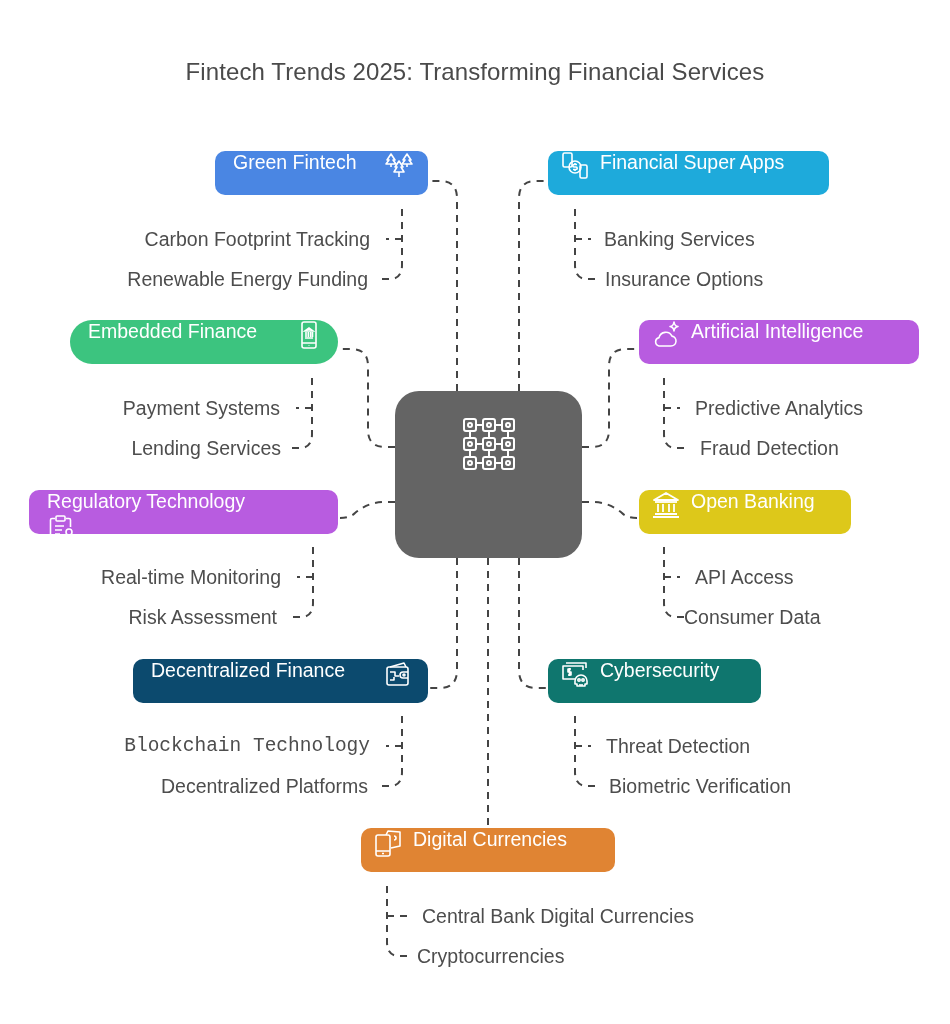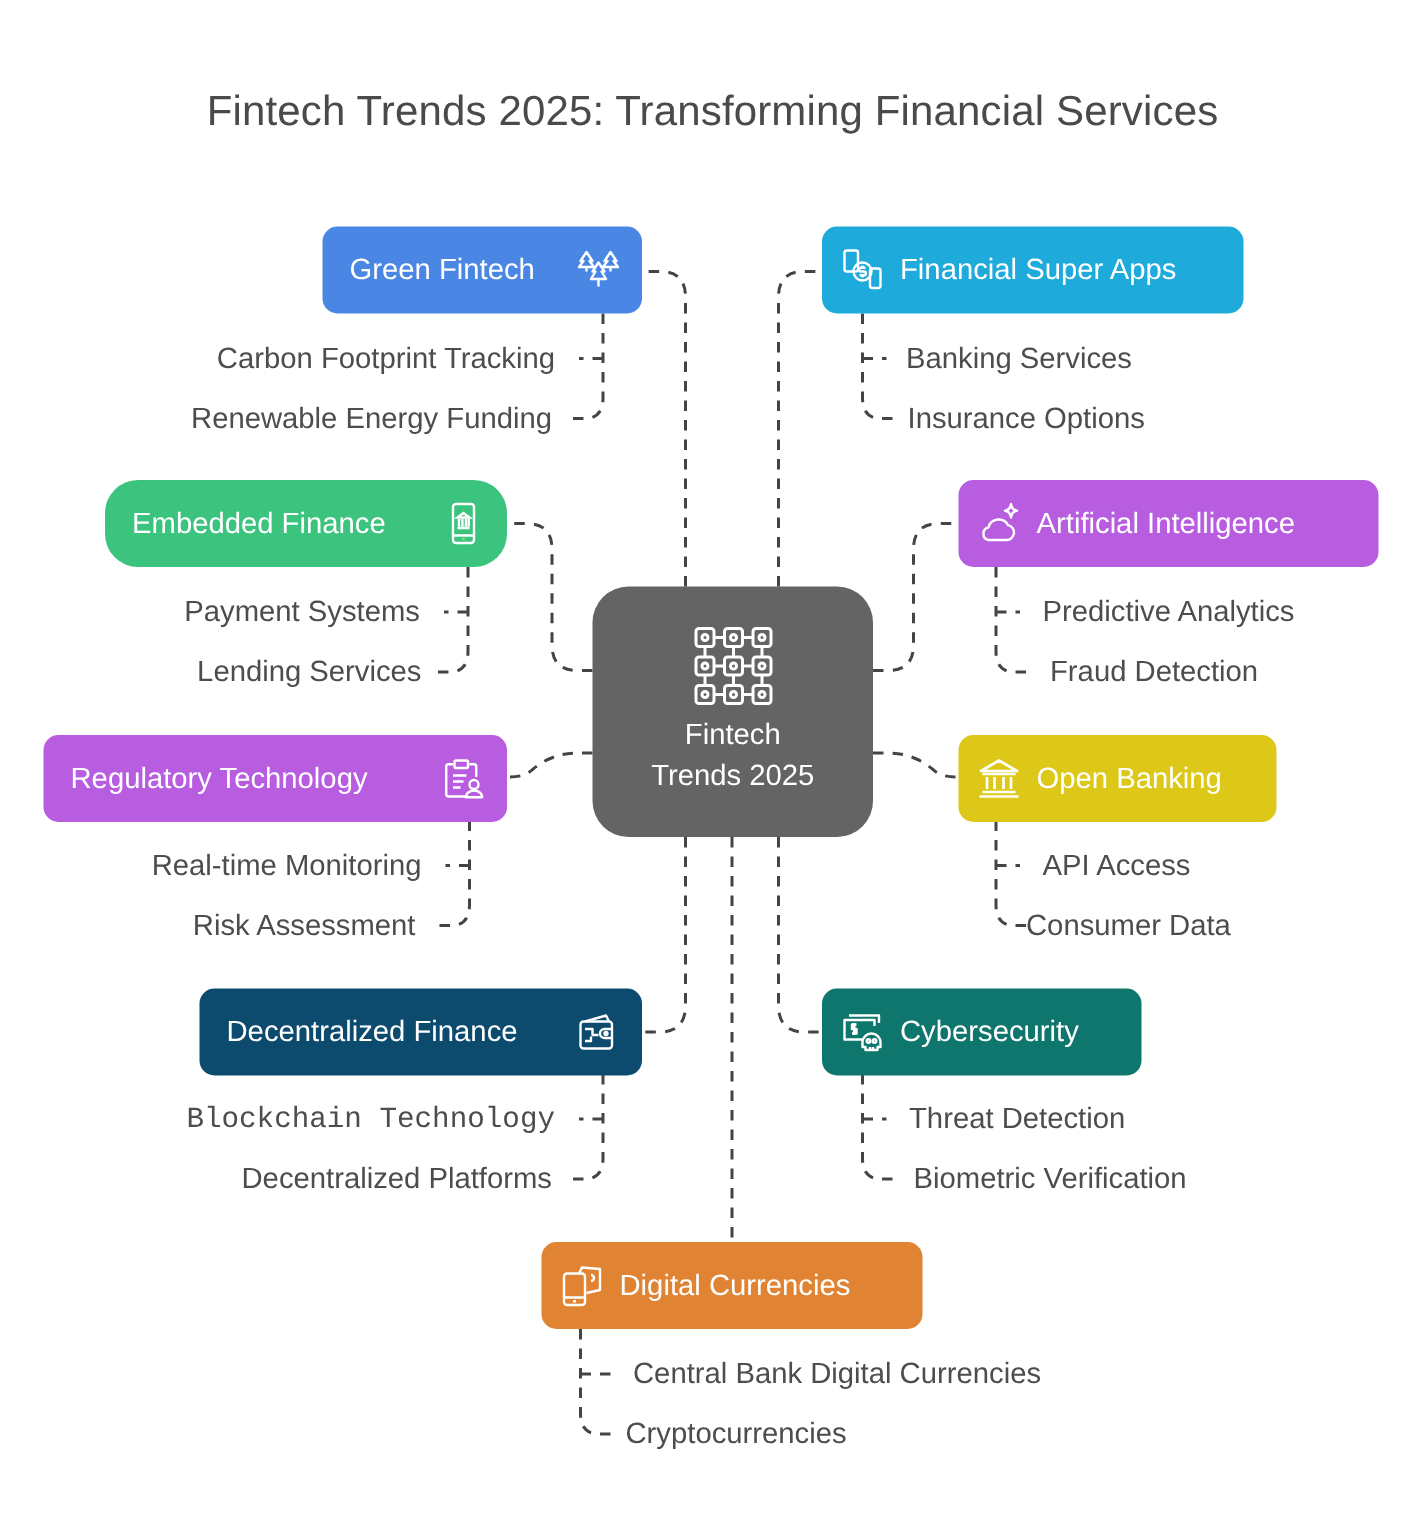--- a/index.html
+++ b/index.html
@@ -1,22 +1,22 @@
 <!DOCTYPE html>
 <html><head>
 <meta charset="utf-8">
 <style>
   html, body { margin: 0; padding: 0; background: #ffffff; }
   body { width: 950px; height: 1024px; position: relative; overflow: hidden;
          font-family: "Liberation Sans", "DejaVu Sans", sans-serif; }
   .title { position: absolute; left: 0; width: 950px; top: 58px; text-align: center;
-           font-size: 28px; color: #4a4a4a; letter-spacing: 0.1px; }
+           font-size: 24px; color: #4a4a4a; letter-spacing: 0.1px; }
   svg.wires { position: absolute; left: 0; top: 0; width: 950px; height: 1024px; }
-  .node { position: absolute; height: 58px; border-radius: 10px; color: #ffffff;
-          display: flex; align-items: center; box-sizing: border-box; font-size: 19.5px;
+  .node { position: absolute; height: 44px; border-radius: 10px; color: #ffffff;
+          display: flex; box-sizing: border-box; font-size: 19.5px;
           white-space: nowrap; }
   .node .ico { width: 30px; height: 30px; flex: 0 0 30px; display: flex; align-items: center; justify-content: center; }
   .node .ico svg { width: 30px; height: 30px; }
   .node.icon-right { padding-left: 18px; padding-right: 14px; justify-content: space-between; }
   .node.icon-left { padding-left: 12px; gap: 10px; }
   .center { position: absolute; left: 395px; top: 391px; width: 187px; height: 167px;
             background: #646464; border-radius: 24px; color: #fff; text-align: center; }
   .center .ico { margin: 26px auto 0; width: 54px; height: 54px; }
   .center .lbl { font-size: 19.5px; line-height: 27px; margin-top: 6px; }
   .sub { position: absolute; font-size: 19.5px; color: #4d4d4d; white-space: nowrap; line-height: 22px; }
@@ -94,24 +94,20 @@
         <circle cx="46" cy="27" r="2"></circle>
       <rect x="2" y="40" width="12" height="12" rx="2"></rect>
         <circle cx="8" cy="46" r="2"></circle>
       <rect x="21" y="40" width="12" height="12" rx="2"></rect>
         <circle cx="27" cy="46" r="2"></circle>
       <rect x="40" y="40" width="12" height="12" rx="2"></rect>
         <circle cx="46" cy="46" r="2"></circle>
       <path d="M14 8h7M33 8h7M14 27h7M33 27h7M14 46h7M33 46h7M8 14v7M27 14v7M46 14v7M8 33v7M27 33v7M46 33v7"></path>
     </svg>
   </div>
-  <div class="lbl">
-    <div>Fintech</div>
-    <div>Trends 2025</div>
-  </div>
 </div>
 
 <div class="node icon-right" style="left:215px; top:151px; width:213px; background:#4A86E3;">
   <span>Green Fintech</span>
   <span class="ico">
     <svg viewBox="0 0 30 30" fill="none" stroke="#fff" stroke-width="1.6" stroke-linejoin="round">
       <path d="M7 3 L11 9 H9 L12 13 H2 L5 9 H3 Z M7 13 V16"></path>
       <path d="M23 3 L27 9 H25 L28 13 H18 L21 9 H19 Z M23 13 V16"></path>
       <path d="M15 10 L19 16 H17 L20 21 H10 L13 16 H11 Z M15 21 V26"></path>
     </svg>
@@ -152,21 +148,21 @@
     <svg viewBox="0 0 30 30" fill="none" stroke="#fff" stroke-width="1.6" stroke-linejoin="round">
       <path d="M8 26 H20 a5 5 0 0 0 1 -9.9 a7 7 0 0 0 -13 1.5 a4.3 4.3 0 0 0 0 8.4 Z"></path>
       <path d="M23 2 Q23.5 6 27 6.5 Q23.5 7 23 11 Q22.5 7 19 6.5 Q22.5 6 23 2 Z"></path>
     </svg>
   </span>
   <span>Artificial Intelligence</span>
 </div>
 <div class="sub" style="left:695px; top:397px;">Predictive Analytics</div>
 <div class="sub" style="left:700px; top:437px;">Fraud Detection</div>
 
-<div class="node icon-right" style="left:29px; top:490px; width:309px; background:#B85CE0;">
+<div class="node icon-right" style="left:29px; top:490px; width:309px; background:#B85CE0;flex-direction:column;">
   <span>Regulatory Technology</span>
   <span class="ico">
     <svg viewBox="0 0 30 30" fill="none" stroke="#fff" stroke-width="1.6" stroke-linejoin="round">
       <path d="M18 27 H5 a1.5 1.5 0 0 1 -1.5 -1.5 V7 a1.5 1.5 0 0 1 1.5 -1.5 H8 M19 5.5 H22 a1.5 1.5 0 0 1 1.5 1.5 V14"></path>
       <rect x="9" y="3" width="9" height="5" rx="1"></rect>
       <path d="M8 13 H17 M8 17 H15 M8 21 H13"></path>
       <circle cx="22" cy="19" r="3"></circle>
       <path d="M16.5 27.5 a5.5 4.5 0 0 1 11 0 Z"></path>
     </svg>
   </span>

